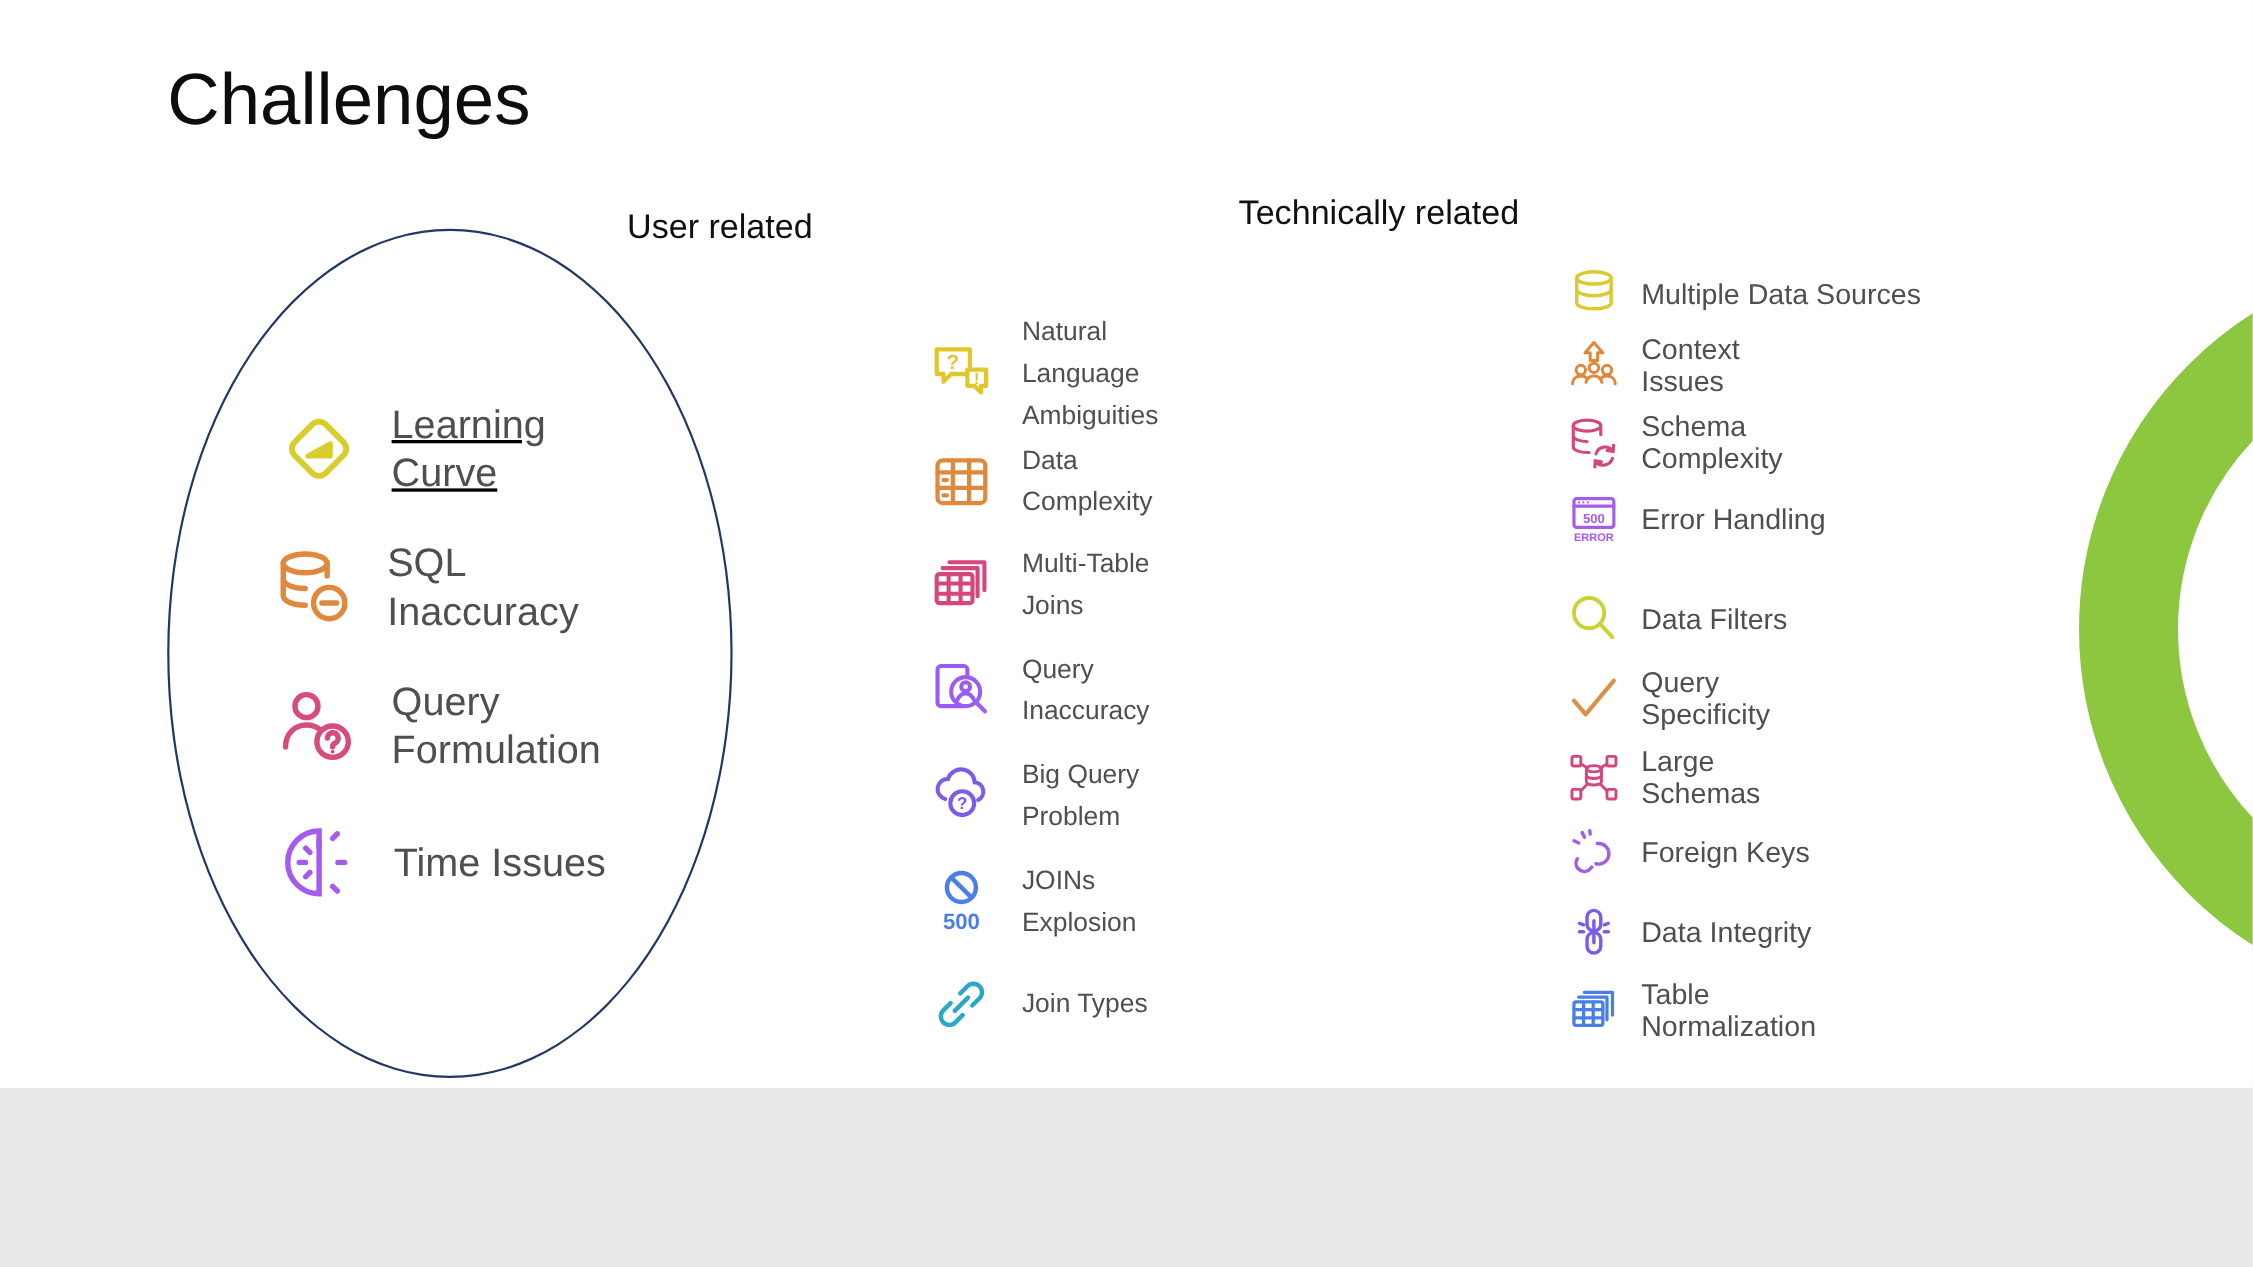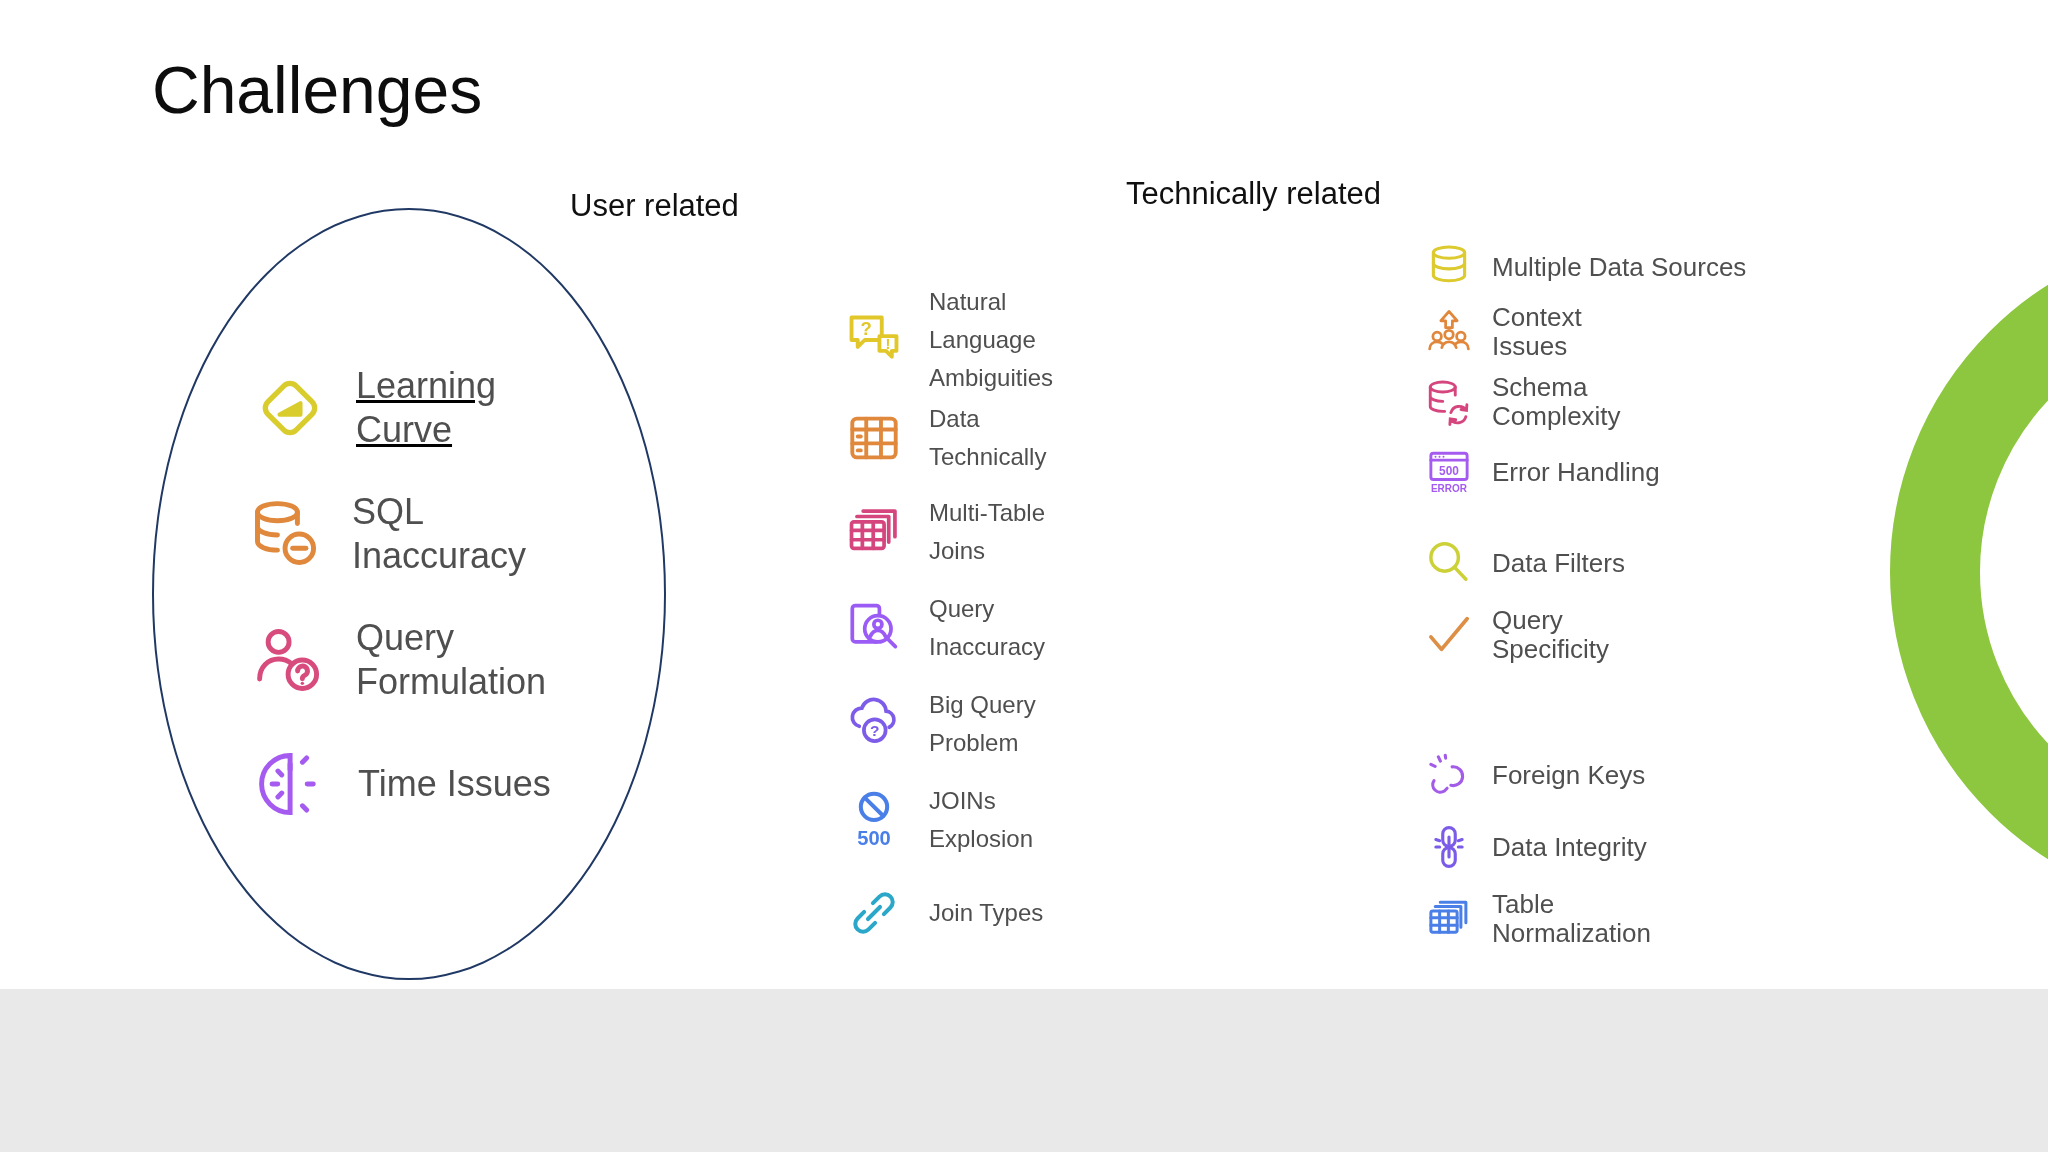--- a/index.html
+++ b/index.html
@@ -144,21 +144,21 @@
 
   <div class="item grp-user" style="left:843px;top:400px;">
     <span class="ic">
       <svg viewBox="0 0 40 40" fill="none" stroke="#e0883c" stroke-width="2.5" stroke-linecap="round">
         <rect x="6" y="7.5" width="28" height="25" rx="3"></rect>
         <path d="M6 14.5 h28 M6 23.5 h28 M15 7.5 v25 M24.5 7.5 v25"></path>
         <path d="M9.5 19 h2 M9.5 28 h2"></path>
       </svg>
     </span>
     <span class="lbl">Data
-Technically</span>
+Complexity</span>
   </div>
 
   <div class="item grp-user" style="left:843px;top:494px;">
     <span class="ic">
       <svg viewBox="0 0 40 40" fill="none" stroke="#d6467e" stroke-width="2.4" stroke-linecap="round" stroke-linejoin="round">
         <path d="M13 6.5 h20.5 v16.5"></path>
         <path d="M9 10 h20.5 v16.5"></path>
         <rect x="5.5" y="13.5" width="21" height="17" rx="1.5" fill="#ffffff"></rect>
         <path d="M5.5 19 h21 M5.5 25 h21 M12.5 13.5 v17 M19.5 13.5 v17"></path>
       </svg>
@@ -286,20 +286,36 @@
   <div class="item grp-tech" style="left:1424px;top:606px;">
     <span class="ic">
       <svg viewBox="0 0 40 40" fill="none" stroke="#dd8f45" stroke-width="3" stroke-linecap="round" stroke-linejoin="round">
         <path d="M5.5 21.5 l8.5 10 L34.5 7"></path>
       </svg>
     </span>
     <span class="lbl">Query
 Specificity</span>
   </div>
 
+  <div class="item grp-tech" style="left:1424px;top:678px;">
+    <span class="ic">
+      <svg viewBox="0 0 40 40" fill="none" stroke="#d6467e" stroke-width="2.1" stroke-linecap="round">
+        <ellipse cx="20" cy="13.5" rx="5.5" ry="2.3"></ellipse>
+        <path d="M14.5 13.5 v9.5 c0 1.3 2.5 2.3 5.5 2.3 s5.5 -1 5.5 -2.3 v-9.5"></path>
+        <path d="M14.5 18.3 c0 1.3 2.5 2.3 5.5 2.3 s5.5 -1 5.5 -2.3"></path>
+        <rect x="4" y="4.5" width="6.5" height="7" rx="1.2"></rect>
+        <rect x="29.5" y="4.5" width="6.5" height="7" rx="1.2"></rect>
+        <rect x="4" y="28.5" width="6.5" height="7" rx="1.2"></rect>
+        <rect x="29.5" y="28.5" width="6.5" height="7" rx="1.2"></rect>
+        <path d="M10.5 10 L15.5 13 M29.5 10 L24.5 13 M10.5 29.5 L15 25 M29.5 29.5 L25 25"></path>
+      </svg>
+    </span>
+    <span class="lbl">Large
+Schemas</span>
+  </div>
 
   <div class="item grp-tech" style="left:1424px;top:822px;">
     <span class="ic">
       <svg viewBox="0 0 40 40" fill="none" stroke="#7b5ce8" stroke-width="2.5" stroke-linecap="round">
         <rect x="15" y="4.5" width="10" height="15" rx="5"></rect>
         <rect x="15" y="20.5" width="10" height="15" rx="5"></rect>
         <path d="M20 12 v16"></path>
         <path d="M9.5 14 l3 1 M9.5 20 h3 M30.5 14 l-3 1 M30.5 20 h-3"></path>
       </svg>
     </span>

